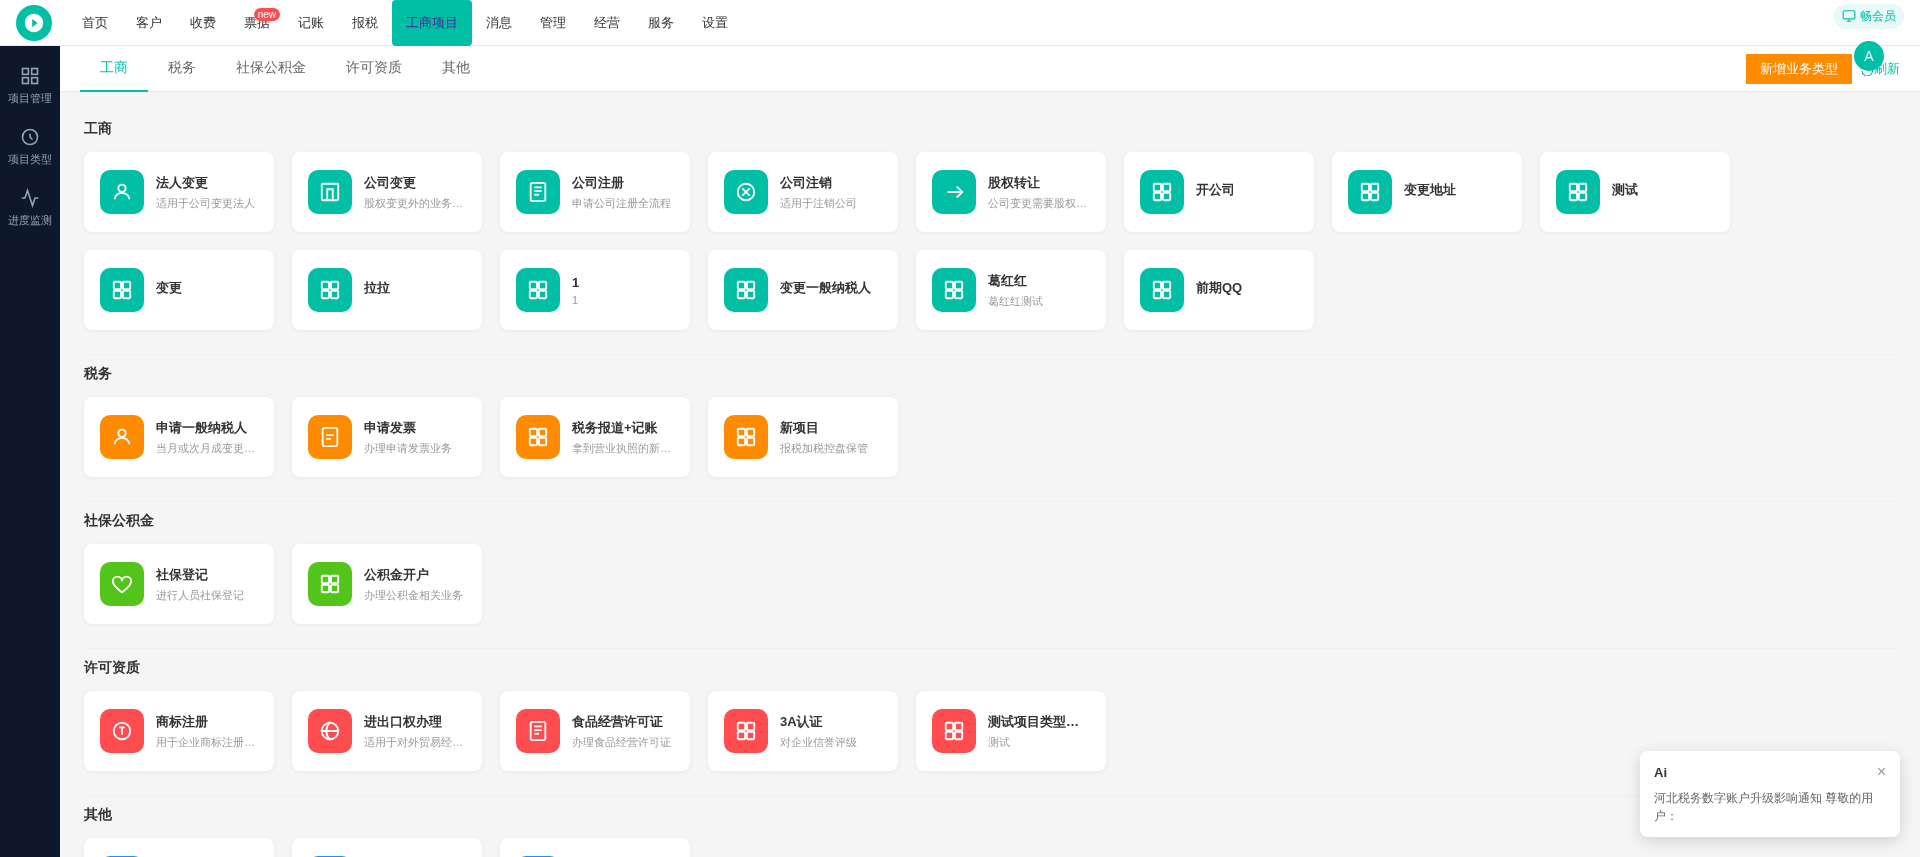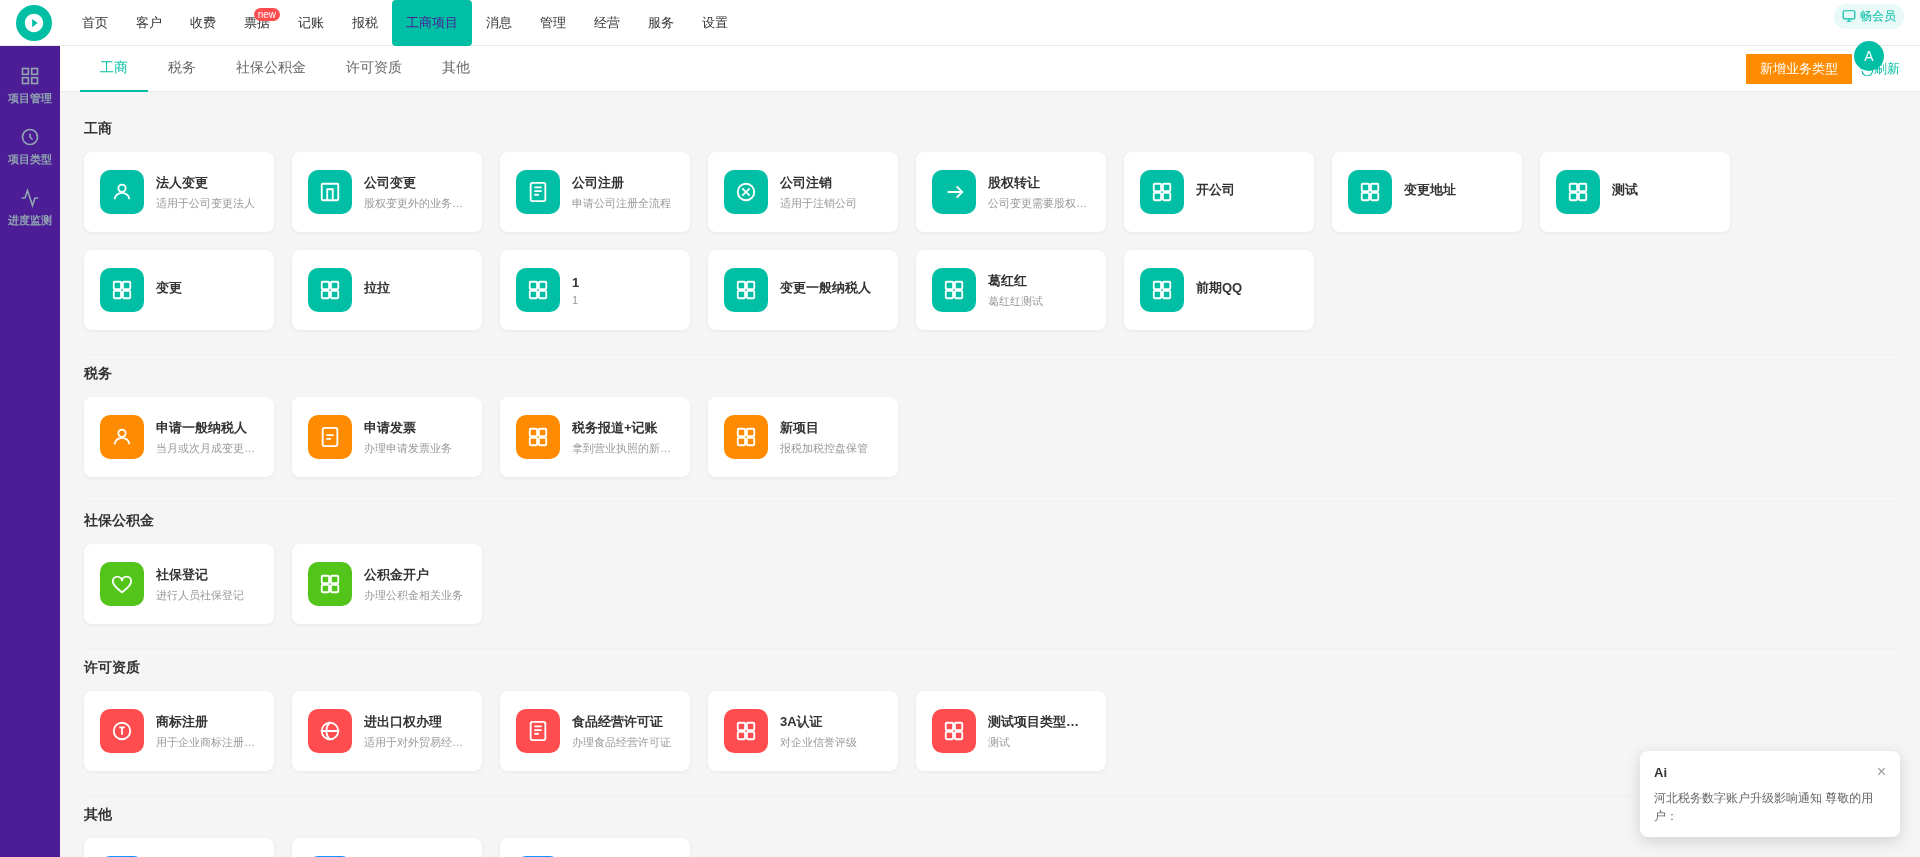--- a/index.html
+++ b/index.html
@@ -71,26 +71,25 @@
       border-radius: 50%;
       display: flex; align-items: center; justify-content: center;
       color: #fff; font-size: 14px; cursor: pointer;
     }
 
     
     .sidebar {
       position: fixed;
       top: 46px; left: 0; bottom: 0;
       width: 60px;
-      background: #4c1d95;
+      background: #0f172a;
       display: flex; flex-direction: column;
       align-items: center;
       padding-top: 8px;
       z-index: 99;
-      font-weight: bold;
     }
     .sidebar-item {
       width: 100%;
       display: flex; flex-direction: column;
       align-items: center;
       padding: 10px 0;
       cursor: pointer;
       color: #8fa3b1;
       font-size: 11px;
       gap: 4px;

